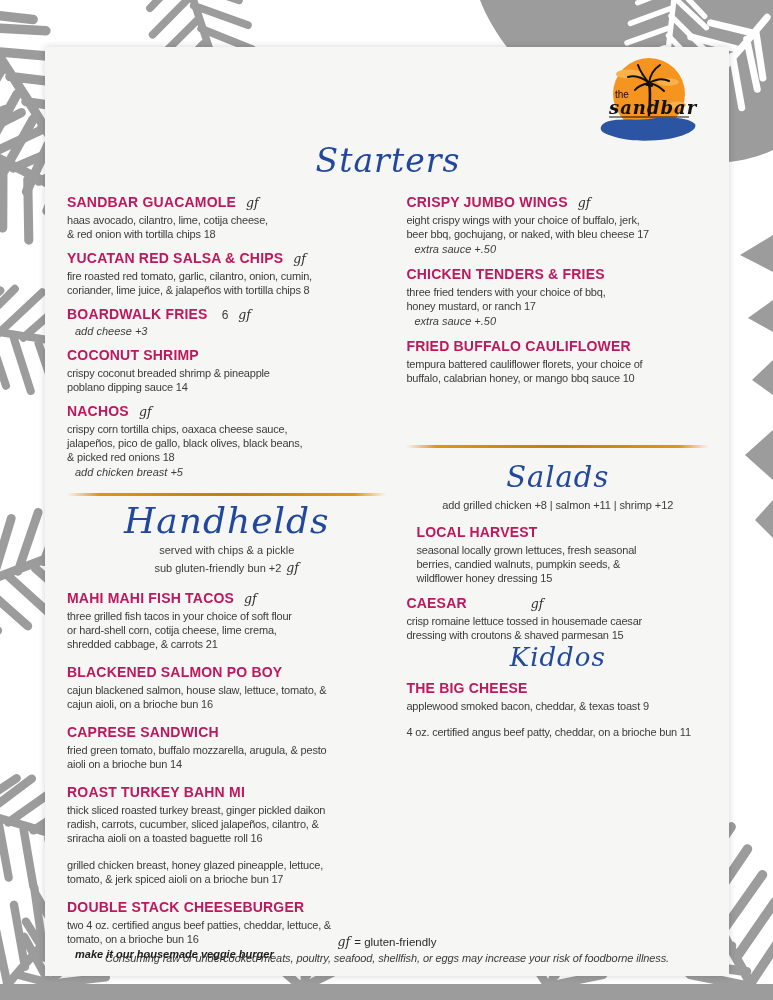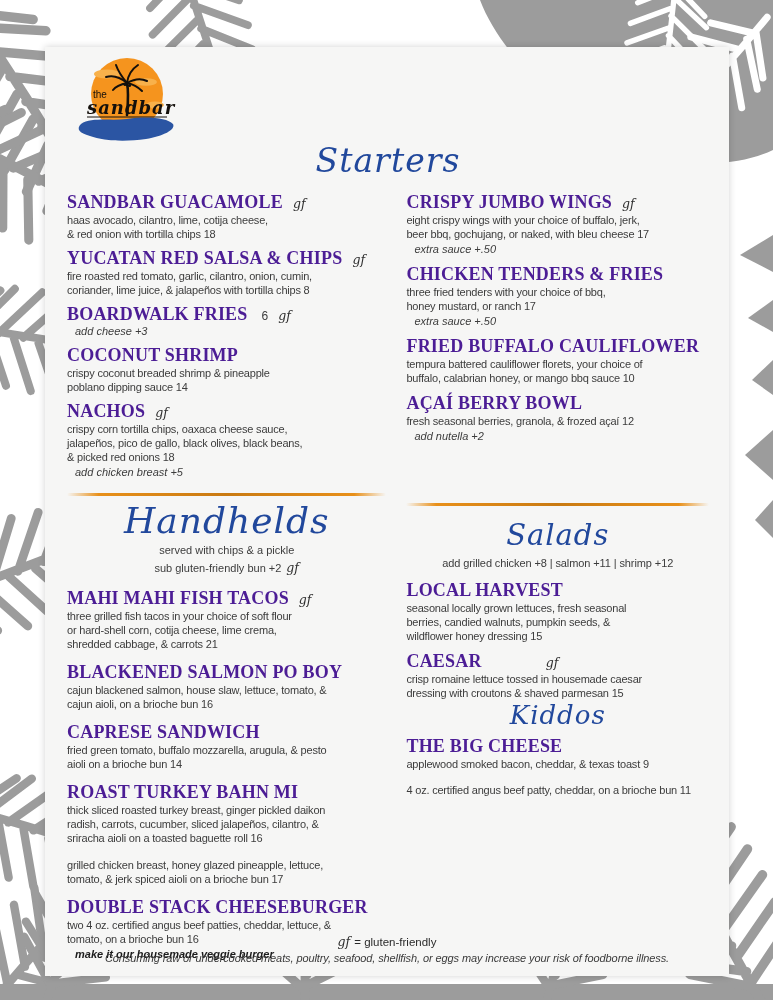--- a/index.html
+++ b/index.html
@@ -7,37 +7,37 @@
   body { position:relative; width:773px; height:1000px; background:#ffffff; overflow:hidden;
          font-family:"Liberation Sans", sans-serif; }
   svg.bg { position:absolute; left:0; top:0; z-index:0; }
 
   .sheet { position:absolute; left:45px; top:47px; width:684px; height:929px;
            background:#f6f6f5; z-index:1; box-shadow:0 0 7px rgba(0,0,0,.18); overflow:hidden; }
   svg.watermark { position:absolute; left:0; top:0; z-index:0; }
   .sheet-content { position:relative; z-index:1; padding:6px 20px 0 22px; }
 
   
-  .logo-wrap { display:flex; justify-content:flex-start; }
+  .logo-wrap { display:flex; justify-content:flex-end; }
 
   
   .script { font-family:"DejaVu Serif", serif; font-style:italic; color:#21489c;
             letter-spacing:1px; text-align:center; }
 
   .starters-head { display:flex; align-items:center; margin-top:-6px;flex-direction:column; }
   .hline { flex:1; height:3px; border-radius:2px;
            background:linear-gradient(90deg, rgba(232,144,26,0) 0%, #e8901a 12%, #c97a12 50%, #e8901a 88%, rgba(232,144,26,0) 100%); }
   .starters-head .script { font-size:33px; padding:0 20px; }
 
   .columns { display:flex; margin-top:14px; }
   .col-left  { width:340px; }
   .col-right { width:322px; margin-left:20px; }
 
   .trow { display:flex; align-items:baseline; }
-  .tname { font-weight:700; font-size:18px; letter-spacing:.2px; color:#4c1d95; line-height:17px;font-family:Liberation Serif, serif; }
+  .tname { font-weight:700; font-size:14px; letter-spacing:.2px; color:#be185d; line-height:17px; }
   .tprice { font-size:12px; color:#3c3c3c; margin-left:14px; }
   .gf { font-family:"DejaVu Serif", serif; font-style:italic; font-size:12.5px; color:#2f2f2f; margin-left:10px; }
   .gf-wide { margin-left:64px; }
   .desc { font-size:11px; letter-spacing:-0.2px; color:#3c3c3c; line-height:14px; white-space:pre-line; margin-top:2px; }
   .note { font-style:italic; font-size:11px; color:#3c3c3c; line-height:14px; padding-left:8px; margin-top:1px; }
   .note-bold { font-weight:700; color:#1c1c1c; }
 
   .mb9  { margin-bottom:9px; }
   .mb10 { margin-bottom:10px; }
   .mb13 { margin-bottom:13px; }
@@ -270,33 +270,26 @@
         </div>
 
         <div class="item mb10">
           <div class="trow">
             <span class="tname">FRIED BUFFALO CAULIFLOWER</span>
           </div>
           <div class="desc">tempura battered cauliflower florets, your choice of
 buffalo, calabrian honey, or mango bbq sauce  10</div>
         </div>
 
-        <div class="item">
-          <div class="trow">
-            <span class="tname">AÇAÍ BERRY BOWL</span>
-          </div>
-          <div class="desc">fresh seasonal berries, granola, &amp; frozed açaí  12</div>
-          <div class="note">add nutella +2</div>
-        </div>
 
         <div class="divider" style="margin-top:60px;"></div>
         <div class="script script-salads">Salads</div>
         <div class="addons">add grilled chicken +8 |  salmon  +11  |  shrimp +12</div>
 
-        <div class="item" style="margin-top:13px;">
+        <div class="item" style="margin-top:13px;margin-left:10px;">
           <div class="trow">
             <span class="tname">LOCAL HARVEST</span>
           </div>
           <div class="desc">seasonal locally grown lettuces, fresh seasonal
 berries, candied walnuts, pumpkin seeds, &amp;
 wildflower honey dressing  15</div>
         </div>
 
         <div class="item" style="margin-top:10px;">
           <div class="trow">

